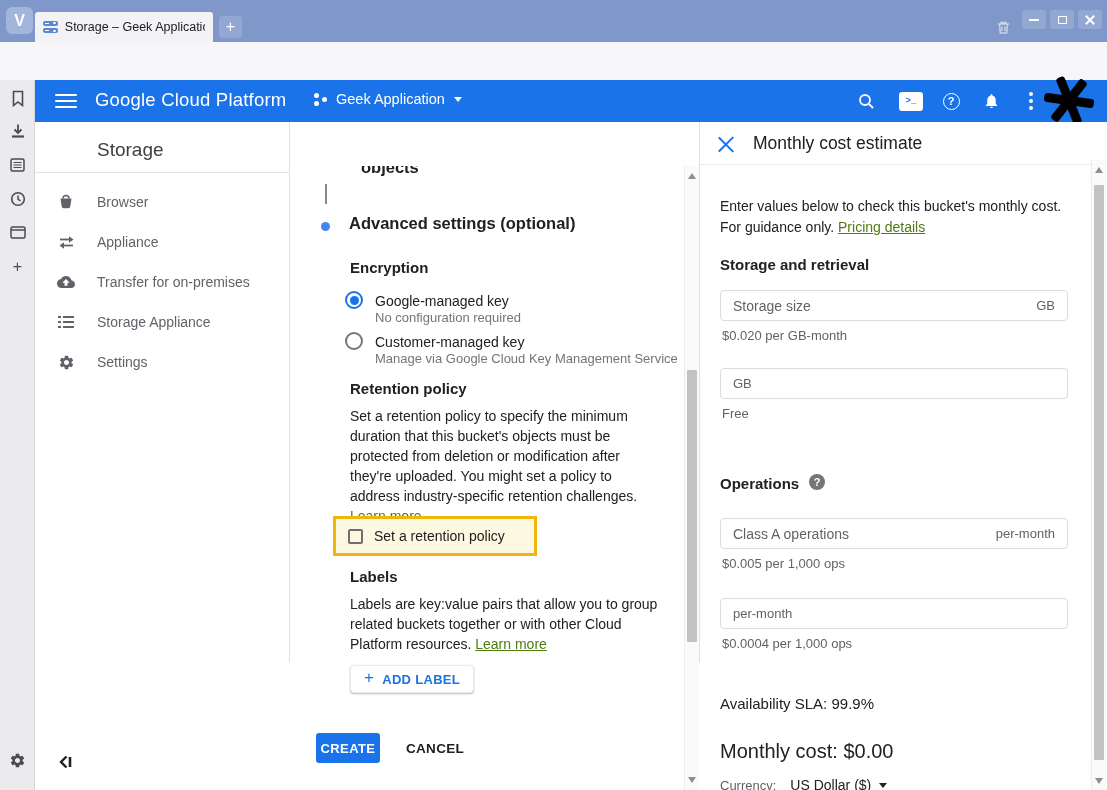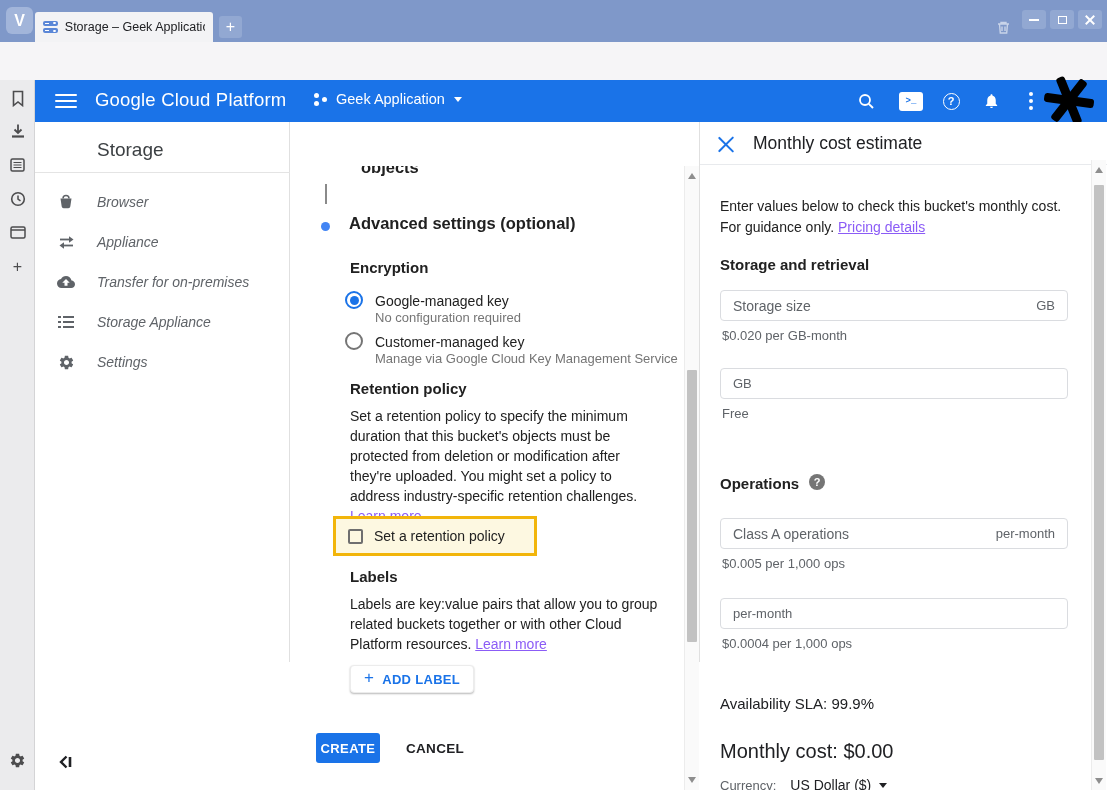--- a/index.html
+++ b/index.html
@@ -57,38 +57,38 @@
   .asterisk i:nth-child(1){ transform:rotate(8deg); }
   .asterisk i:nth-child(2){ transform:rotate(68deg); }
   .asterisk i:nth-child(3){ transform:rotate(128deg); }
 
   
   .gcp-sidebar { left:35px; top:122px; width:255px; height:668px; background:#fafafa; border-right:1px solid #e0e0e0; }
   .sb-title { left:62px; top:17px; font-size:19px; color:#3c4043; }
   .sb-divider { left:0; top:50px; width:255px; height:1px; background:#e4e4e4; }
   .sb-item { left:0; width:255px; height:40px; display:flex; align-items:center; }
   .sb-item .ic { width:18px; height:18px; margin-left:22px; color:#5f6368; display:flex; align-items:center; justify-content:center; }
-  .sb-item .lbl { margin-left:22px; font-size:14px; color:#5f6368;font-style:italic; }
+  .sb-item .lbl { margin-left:22px; font-size:14px; color:#5f6368; }
   .collapse-ic { left:23px; top:632px; color:#202124; }
 
   
   .storage-ic { position:relative; }
   .storage-ic .bar { position:absolute; left:0; width:100%; height:42%; background:currentColor; border-radius:2px; }
   .storage-ic .bar.b2 { top:58%; }
   .storage-ic .bar i { position:absolute; background:#fff; }
   .storage-ic .dot { right:13%; top:32%; width:18%; height:36%; border-radius:50%; }
   .storage-ic .dash { left:12%; top:38%; width:28%; height:22%; }
 
   
   .panel { top:122px; height:540px; background:#fff; }
   .panel-header { position:absolute; left:0; top:0; right:0; height:43px; border-bottom:1px solid #e8eaed; background:#fff; }
   .panel-title { position:absolute; top:11px; font-size:17.5px; color:#202124; }
   .h-bold { font-weight:bold; color:#212121; }
   .body-text { font-size:14px; line-height:20px; color:#212121; }
-  .link { color:#8b5cf6; text-decoration:underline; cursor:pointer; }
+  .link { color:#4d7c0f; text-decoration:underline; cursor:pointer; }
   .muted { color:#757575; }
 
   
   .main-panel { left:290px; width:410px; border-right:1px solid #e0e0e0; }
   .back-arrow { left:18px; top:12px; width:20px; height:20px; color:#1a73e8; }
   .clipped-heading { left:60px; top:44px; width:120px; height:13px; overflow:hidden;margin-left:11px; }
   .clipped-heading span { display:block; margin-top:-8px; font-size:16.5px; font-weight:bold; color:#212121; }
   .stepper-line { left:35px; top:62px; width:2px; height:20px; background:#8a8a8a; }
   .bullet { left:31px; top:100px; width:9px; height:9px; border-radius:50%; background:#4285f4; }
   .radio { width:18px; height:18px; border-radius:50%; border:2px solid #757575; }

